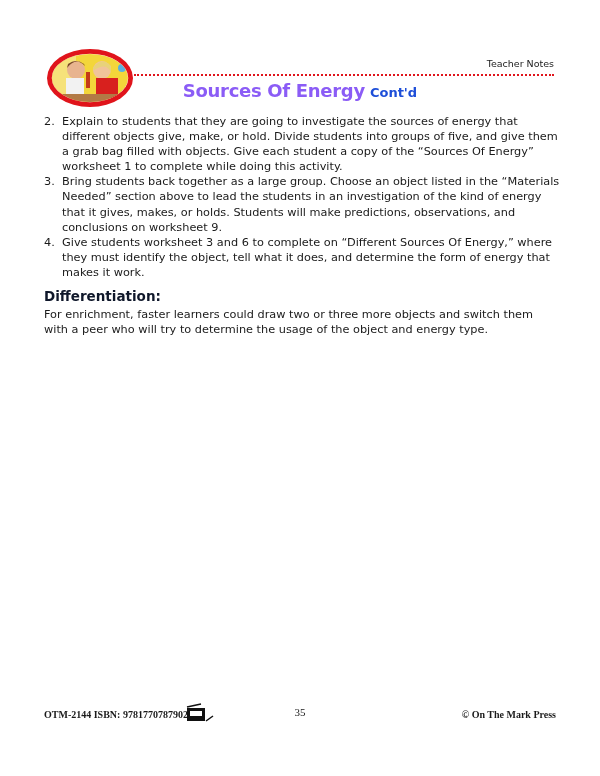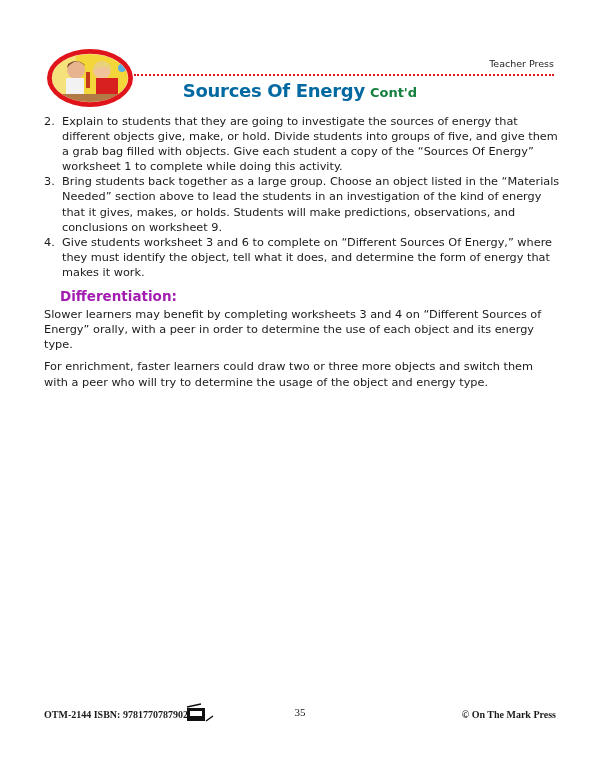--- a/index.html
+++ b/index.html
@@ -3,27 +3,27 @@
   <meta charset="utf-8">
   <style>
     html, body { margin: 0; padding: 0; background: #ffffff; }
     body { width: 600px; height: 776px; position: relative; overflow: hidden;
            font-family: "DejaVu Sans", sans-serif; color: #1a1a1a; }
     .logo { position: absolute; left: 46px; top: 48px; width: 88px; height: 60px; }
     .teacher-notes { position: absolute; right: 46px; top: 58px; font-size: 9.5px; color: #222; }
     .dotted-rule { position: absolute; left: 134px; right: 46px; top: 74px; height: 0;
                    border-top: 2.5px dotted #e0141b; }
     .title { position: absolute; left: 0; right: 0; top: 80px; text-align: center; }
-    .title .main { font-size: 18px; font-weight: bold; color: #0369a1; letter-spacing: -0.3px; }
-    .title .cont { font-size: 13px; font-weight: bold; color: #15803d; }
+    .title .main { font-size: 18px; font-weight: bold; color: #8b5cf6; letter-spacing: -0.3px; }
+    .title .cont { font-size: 13px; font-weight: bold; color: #1d4ed8; }
     .content { position: absolute; left: 44px; width: 516px; top: 114px; font-size: 11.3px; line-height: 15.1px; }
     ol.steps { margin: 0; padding: 0; list-style: none; }
     ol.steps li { position: relative; padding-left: 18px; }
     ol.steps li .num { position: absolute; left: 0; top: 0; }
-    h3.section { font-size: 13.5px; font-weight: bold; margin: 9px 0 3px 16px; color: #a21caf; }
+    h3.section { font-size: 13.5px; font-weight: bold; margin: 9px 0 3px 0; color: #0f172a; }
     p.para { margin: 0 0 7px 0; }
     .footer { position: absolute; left: 44px; right: 44px; top: 706px; height: 18px;
               font-family: "Liberation Serif", serif; font-size: 10px; }
     .footer .left { position: absolute; left: 0; top: 3px; font-weight: bold; }
     .footer .copier { position: absolute; left: 141px; top: -3px; width: 30px; height: 20px; }
     .footer .page { position: absolute; left: 0; right: 0; text-align: center; top: 0; font-size: 11px; }
     .footer .right { position: absolute; right: 0; top: 3px; font-weight: bold; margin-left: 44px; }
   </style>
 </head>
 <body>
@@ -46,21 +46,21 @@
       <circle cx="56" cy="22" r="9" fill="#f0c49a"></circle>
       <path d="M47 20 Q56 8 65 18 L65 24 Q60 14 48 22 Z" fill="#e8d27a"></path>
       <rect x="50" y="30" width="22" height="20" fill="#d8201e"></rect>
       <rect x="40" y="24" width="4" height="16" fill="#c43a18"></rect>
       <rect x="10" y="46" width="68" height="10" fill="#b27a45"></rect>
       <circle cx="76" cy="20" r="4" fill="#5ab0e0"></circle>
     </g>
     <ellipse cx="44" cy="30" rx="39" ry="25" fill="none" stroke="#e0141b" stroke-width="1.5"></ellipse>
   </svg>
 </div>
-<div class="teacher-notes">Teacher Press</div>
+<div class="teacher-notes">Teacher Notes</div>
 <div class="dotted-rule"></div>
 <div class="title">
   <span class="main">Sources Of Energy</span>
   <span class="cont">Cont'd</span>
 </div>
 
 <div class="content">
   <ol class="steps">
     <li>
       <span class="num">2.</span>
@@ -69,21 +69,20 @@
     <li>
       <span class="num">3.</span>
       <span>Bring students back together as a large group.  Choose an object listed in the “Materials Needed” section above to lead the students in an investigation of the kind of energy that it gives, makes, or holds.  Students will make predictions, observations, and conclusions on worksheet 9.</span>
     </li>
     <li>
       <span class="num">4.</span>
       <span>Give students worksheet 3 and 6 to complete on “Different Sources Of Energy,” where they must identify the object, tell what it does, and determine the form of energy that makes it work.</span>
     </li>
   </ol>
   <h3 class="section">Differentiation:</h3>
-  <p class="para">Slower learners may benefit by completing worksheets 3 and 4 on “Different Sources of Energy” orally, with a peer in order to determine the use of each object and its energy type.</p>
   <p class="para">For enrichment, faster learners could draw two or three more objects and switch them with a peer who will try to determine the usage of the object and energy type.</p>
 </div>
 
 <div class="footer">
   <span class="left">OTM-2144  ISBN: 9781770787902</span>
   <span class="copier">
     <svg width="30" height="20" viewBox="0 0 30 20">
       <line x1="2" y1="4" x2="16" y2="1" stroke="#111" stroke-width="1.5"></line>
       <rect x="2" y="5" width="18" height="13" fill="#111"></rect>
       <rect x="5" y="8" width="12" height="5" fill="#fff"></rect>

